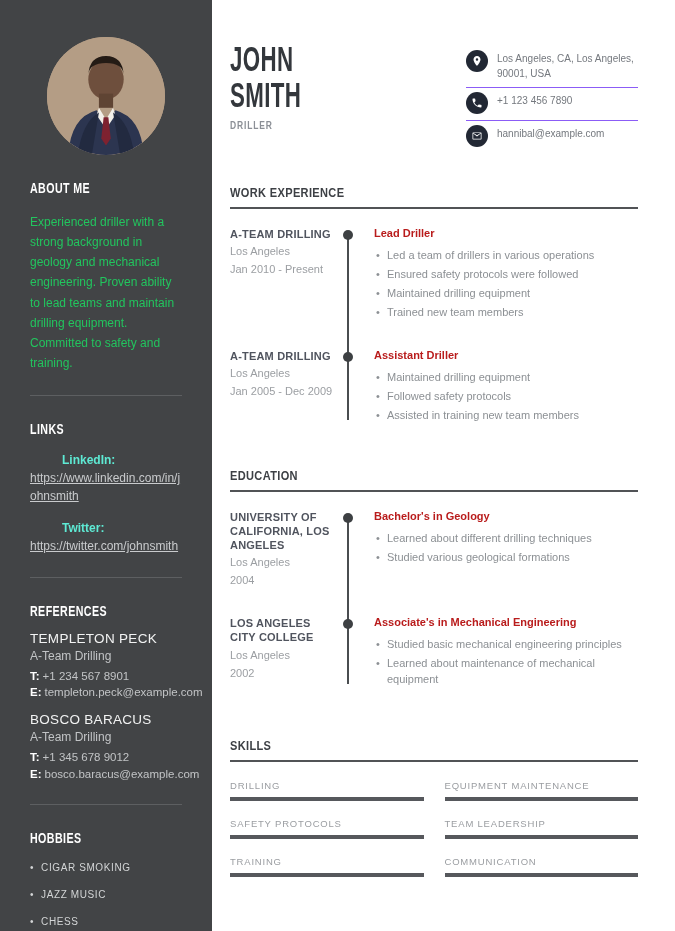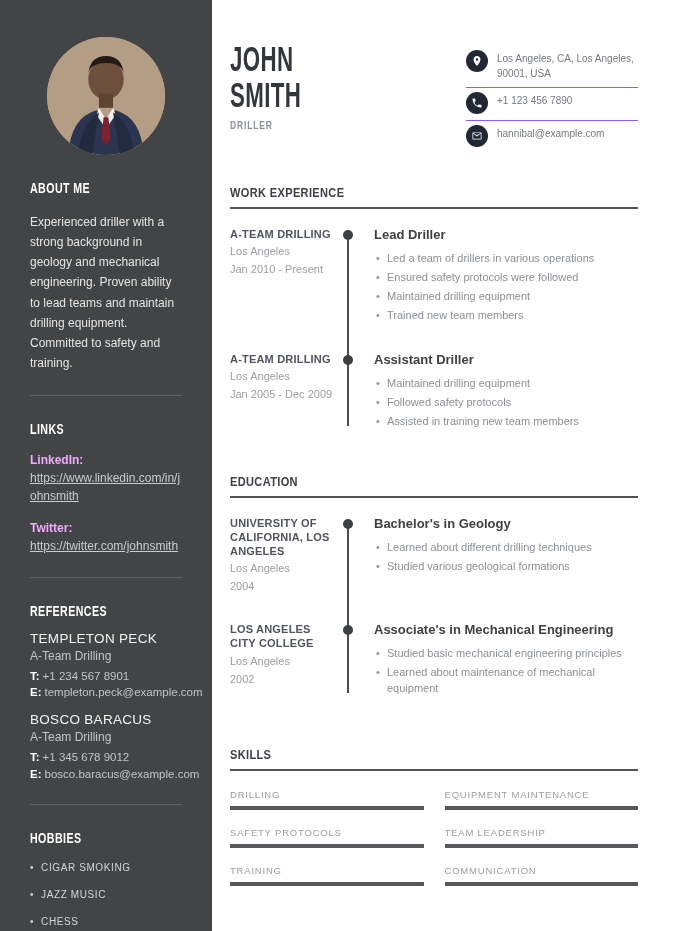--- a/index.html
+++ b/index.html
@@ -16,23 +16,23 @@
   }
   .photo-wrap{ width:118px; height:118px; border-radius:50%; overflow:hidden;
     margin:25px auto 0; background:#b49d85; }
   .photo-wrap svg{ display:block; width:100%; height:100%; }
   .side-heading{
     color:#ffffff; font-size:13px; font-weight:bold; letter-spacing:.5px;
     transform:scale(.82,1.08); transform-origin:left center; white-space:nowrap;
   }
   .side-section{ margin-top:26px; }
   .side-divider{ border:none; border-top:1px solid #5d5f61; margin:22px 0 0; }
-  .about-text{ margin-top:16px; font-size:12px; line-height:1.68; color:#e5e5e5; }
+  .about-text{ margin-top:16px; font-size:12px; line-height:1.68; color:#22c55e; }
   .link-item{ margin-top:14px; font-size:12px; line-height:1.5; }
-  .link-label{ color:#f0abfc; font-weight:bold; display:block; }
+  .link-label{ color:#5eead4; font-weight:bold; display:block;margin-left:32px; }
   .link-url{ color:#c9cbcd; text-decoration:underline; word-break:break-all; }
   .ref-item{ margin-top:12px; }
   .ref-name{ color:#f2f3f3; font-size:13.5px; letter-spacing:.3px; }
   .ref-company{ font-size:12px; color:#c2c4c6; margin-top:3px; }
   .ref-line{ font-size:11.5px; color:#c2c4c6; margin-top:5px; line-height:1.4; }
   .ref-line b{ color:#ffffff; margin-right:3px; }
   .hobby-list{ list-style:none; margin-top:6px; }
   .hobby-list li{ font-size:10px; letter-spacing:.6px; color:#d3d5d6; margin-top:16px; }
   .hobby-list li::before{ content:"•"; margin-right:7px; color:#d3d5d6; }
   
@@ -72,21 +72,21 @@
   }
   .entry{ display:flex; }
   .entry + .entry{ margin-top:28px; }
   .entry-left{ width:104px; min-width:104px; }
   .entry-mid{ width:40px; min-width:40px; position:relative; }
   .entry-dot{ position:absolute; left:9px; top:3px; width:10px; height:10px;
     border-radius:50%; background:#3d4043; }
   .entry-right{ flex:1; }
   .entry-org{ font-size:11px; font-weight:bold; color:#50545e; letter-spacing:.2px; line-height:1.3; }
   .entry-sub{ font-size:11px; color:#9b9ea2; margin-top:3px; line-height:1.35; }
-  .entry-role{ font-size:13px; font-weight:bold; color:#404040; }
+  .entry-role{ font-size:11px; font-weight:bold; color:#b91c1c; }
   .entry-bullets{ list-style:none; margin-top:9px; }
   .entry-bullets li{ font-size:11px; color:#8c9094; line-height:1.45; margin-top:3px; padding-left:13px; position:relative; }
   .entry-bullets li::before{ content:"•"; position:absolute; left:2px; color:#8c9094; }
   .two-col{ display:grid; grid-template-columns:1fr 1fr; column-gap:21px; row-gap:17px; margin-top:18px; }
   .meter-label{ font-size:9.5px; letter-spacing:.8px; color:#9a9da1; }
   .meter-track{ margin-top:6px; height:4px; background:#e9e9e9; }
   .meter-fill{ height:4px; background:#56585c; }
 </style>
 </head>
 <body>

